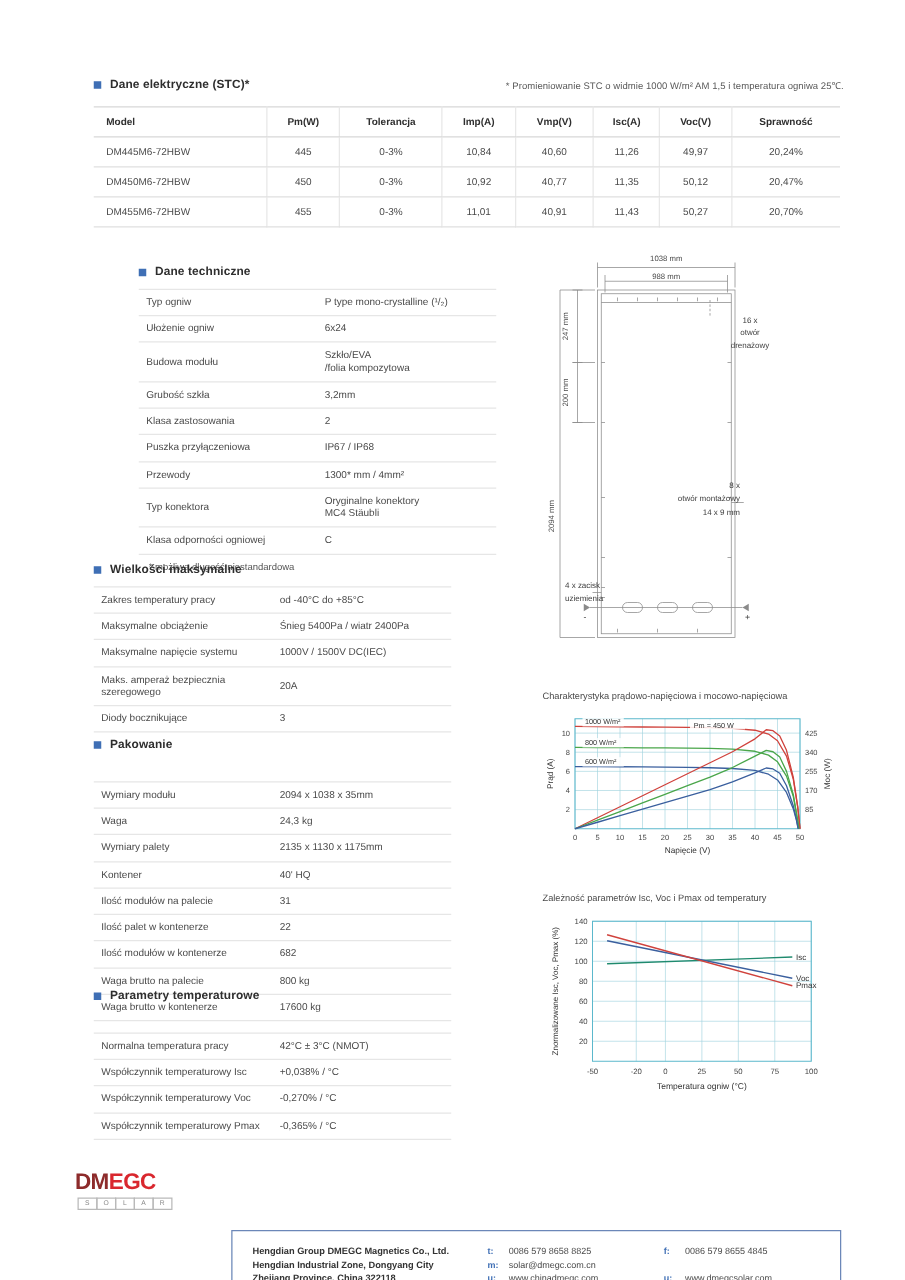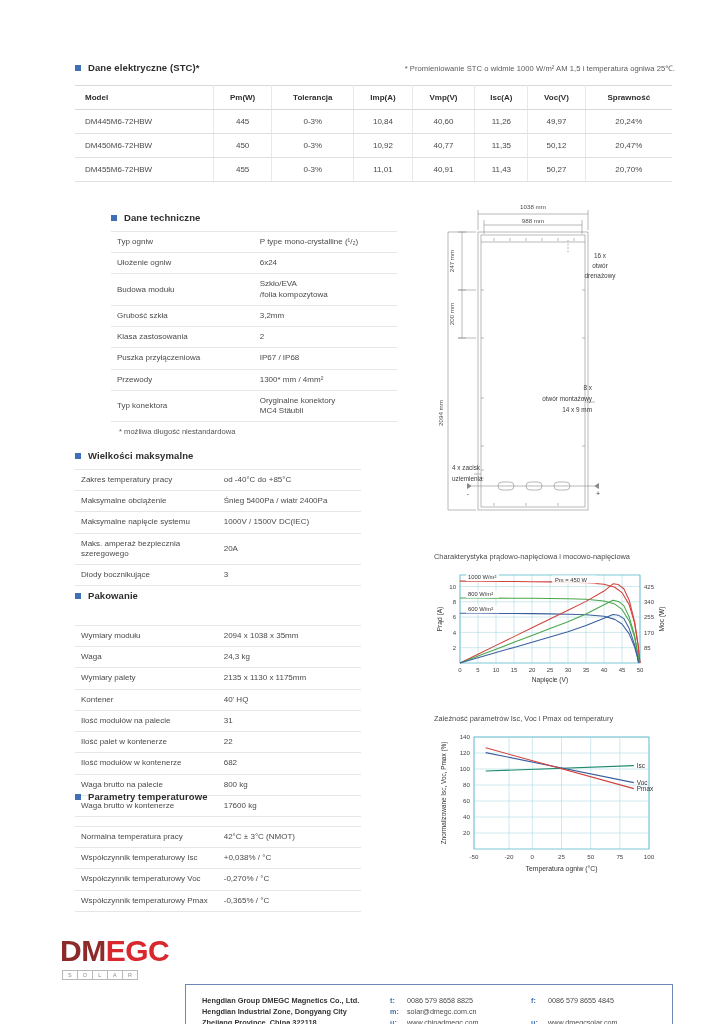--- a/index.html
+++ b/index.html
@@ -181,20 +181,24 @@
             <td class="v" style="white-space:pre-line">IP67 / IP68</td>
           </tr>
         <tr>
             <td class="k">Przewody</td>
             <td class="v" style="white-space:pre-line">1300* mm / 4mm²</td>
           </tr>
         <tr>
             <td class="k">Typ konektora</td>
             <td class="v" style="white-space:pre-line">Oryginalne konektory
 MC4 Stäubli</td>
+          </tr>
+        <tr>
+            <td class="k">Klasa odporności ogniowej</td>
+            <td class="v" style="white-space:pre-line">C</td>
           </tr>
       </tbody>
     </table>
     <div class="footnote">* możliwa długość niestandardowa</div>
   </div>
 
   <div style="position:absolute;left:75px;top:450px;width:286px;">
     <div class="sec-head">
       <span class="sec-bullet"></span>
       <span>Wielkości maksymalne</span>
@@ -502,21 +506,21 @@
           <text x="36" y="44.2" font-size="6.2" fill="#444" text-anchor="end">100</text>
           <text x="36" y="28.2" font-size="6.2" fill="#444" text-anchor="end">120</text>
           <text x="36" y="12.2" font-size="6.2" fill="#444" text-anchor="end">140</text>
           <text x="127.5" y="144" font-size="6.8" fill="#333" text-anchor="middle">Temperatura ogniw (°C)</text>
           <text x="12" y="66" font-size="6.4" fill="#333" text-anchor="middle" transform="rotate(-90 12 66)">Znormalizowane Isc, Voc, Pmax (%)</text>
         </g>
       </svg>
   </div>
 
   <div style="position:absolute;left:60px;top:936px;width:116px;">
-    <div style="font-size:30px;font-weight:bold;letter-spacing:-0.5px;line-height:1;">
+    <div style="font-size:18px;font-weight:bold;letter-spacing:-0.5px;line-height:1;">
       <span class="logo-d">DM</span><span class="logo-e">EGC</span>
     </div>
     <div class="solar-boxes" style="margin-top:4px;margin-left:2px;">
       <span>S</span>
       <span>O</span>
       <span>L</span>
       <span>A</span>
       <span>R</span>
     </div>
   </div>

